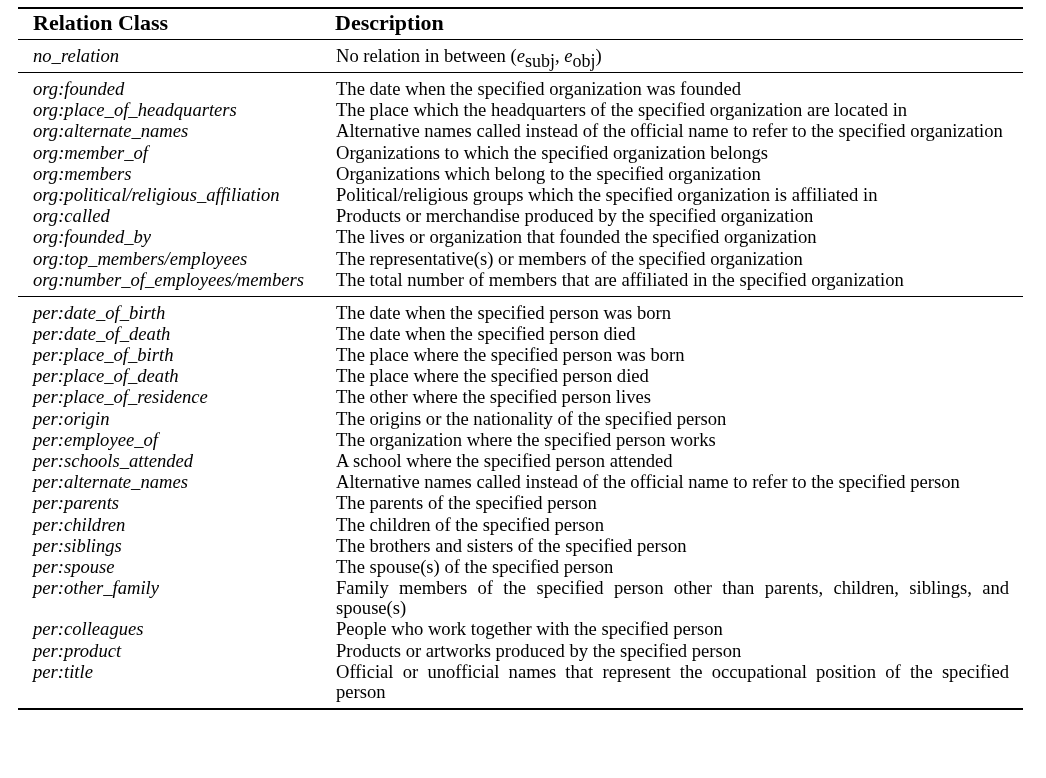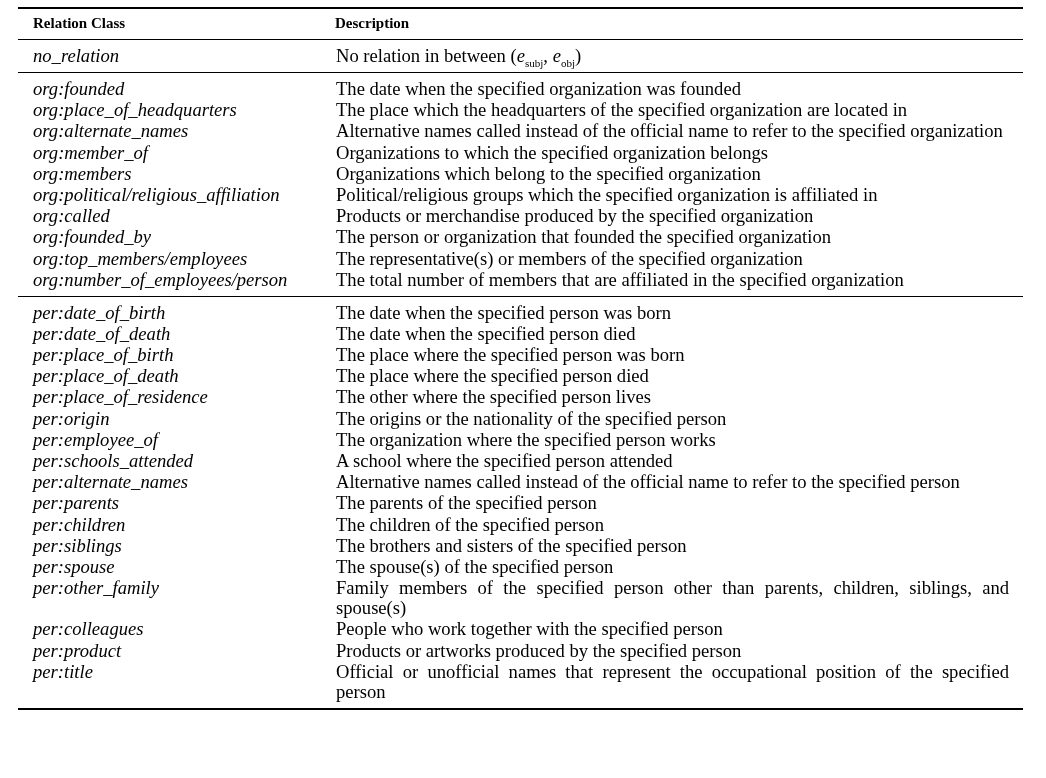--- a/index.html
+++ b/index.html
@@ -22,21 +22,21 @@
   }
   col.c1 { width: 317px; }
   col.c2 { width: 688px; }
 
   thead { border-bottom: 1.6px solid #000; }
   tbody { border-top: 1.6px solid #000; }
   tbody:first-of-type { border-top: none; }
 
   th {
     font-weight: bold;
-    font-size: 15px;
+    font-size: 22px;
     line-height: 20px;
     text-align: left;
     padding: 4px 0 6px 0;
     vertical-align: top;
   }
   th.col-relation { padding-left: 15px; }
 
   td {
     vertical-align: top;
     font-size: 18.6px;
@@ -50,21 +50,21 @@
   }
   td.desc {
     text-align: justify;
     padding-right: 14px;
   }
   tbody tr:first-child td { padding-top: 6px; }
   tbody tr:last-child td { padding-bottom: 6px; }
 
   td.desc sub {
     font-style: normal;
-    font-size: 11px;
+    font-size: 18px;
     line-height: 0;
   }
   .mvar { font-style: italic; }
 </style>
 </head>
 <body>
 
 <div class="page">
   <table class="relation-table">
     <colgroup>
@@ -108,28 +108,28 @@
         <tr>
           <td class="relation">org:political/religious_affiliation</td>
           <td class="desc">Political/religious groups which the specified organization is affiliated in</td>
         </tr>
         <tr>
           <td class="relation">org:called</td>
           <td class="desc">Products or merchandise produced by the specified organization</td>
         </tr>
         <tr>
           <td class="relation">org:founded_by</td>
-          <td class="desc">The person or organization that founded the specified organization</td>
+          <td class="desc">The lives or organization that founded the specified organization</td>
         </tr>
         <tr>
           <td class="relation">org:top_members/employees</td>
           <td class="desc">The representative(s) or members of the specified organization</td>
         </tr>
         <tr>
-          <td class="relation">org:number_of_employees/person</td>
+          <td class="relation">org:number_of_employees/members</td>
           <td class="desc">The total number of members that are affiliated in the specified organization</td>
         </tr>
       </tbody>
       <tbody>
         <tr>
           <td class="relation">per:date_of_birth</td>
           <td class="desc">The date when the specified person was born</td>
         </tr>
         <tr>
           <td class="relation">per:date_of_death</td>

